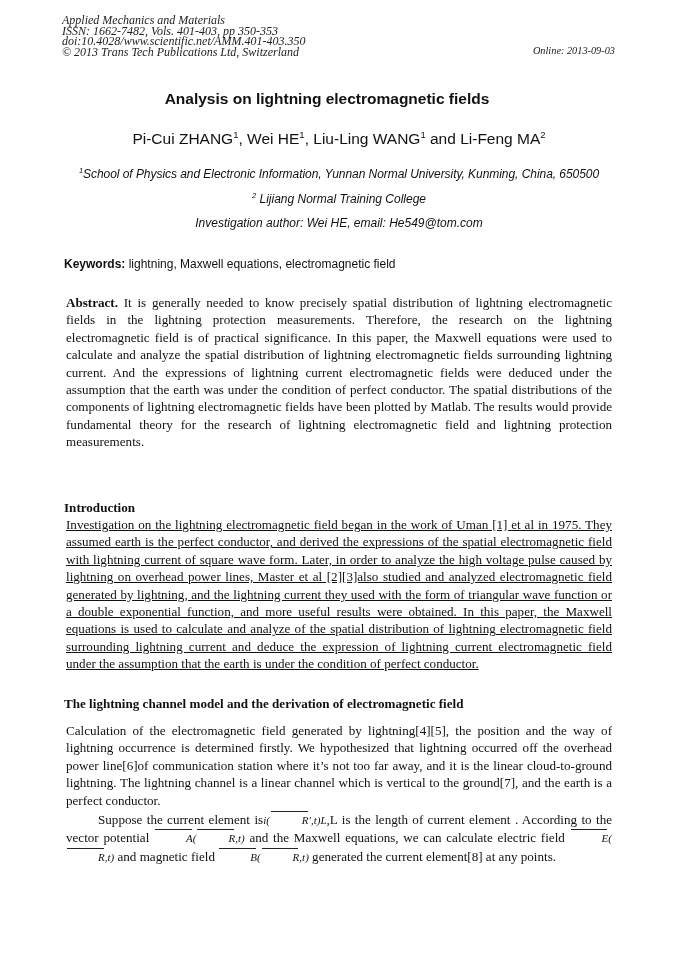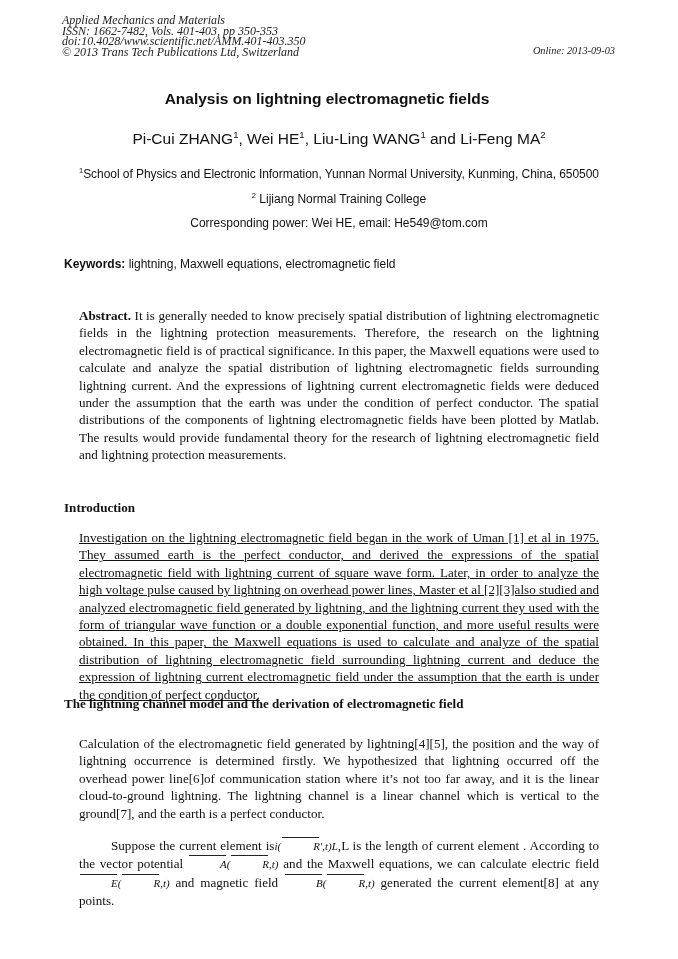--- a/index.html
+++ b/index.html
@@ -27,36 +27,37 @@
   }
   .authors {
     position: absolute; left: 0; width: 678px; top: 130px; text-align: center;
     font-family: "Liberation Sans", sans-serif; font-size: 15.5px; color: #111;
   }
   .authors sup { font-size: 9.5px; vertical-align: 6px; line-height: 0; }
   .affil {
     position: absolute; left: 0; width: 678px; text-align: center;
     font-family: "Liberation Sans", sans-serif; font-size: 12px; color: #111;
     white-space: nowrap;
+    font-style: italic;
   }
   .affil sup { font-size: 7.5px; vertical-align: 5px; line-height: 0; }
   .affil1 { top: 167px; letter-spacing: -0.05px; }
   .affil2 { top: 192px; }
   .corresp { top: 216px; }
   .keywords {
     position: absolute; left: 64px; top: 257px;
     font-family: "Liberation Sans", sans-serif; font-size: 12px; color: #111;
   }
   .keywords b { font-weight: bold; }
   .block {
     position: absolute; left: 64px; width: 550px;
     font-family: "Liberation Serif", serif; font-size: 13.1px;
     line-height: 17.4px; text-align: justify; color: #111;
   }
-  .block p { margin: 15px; }
+  .block p { margin: 2px; }
   .abstract { top: 292px; }
   .abstract b { font-weight: bold; }
   .section-heading {
     position: absolute; left: 64px;
     font-family: "Liberation Serif", serif; font-weight: bold;
     font-size: 13.1px; color: #111;
   }
   .intro-heading { top: 500px; }
   .intro { top: 514px; text-decoration: underline; }
   .model-heading { top: 696px; }
@@ -83,21 +84,21 @@
   <div class="header-right">Online: 2013-09-03</div>
 
   <div class="title">Analysis on lightning electromagnetic fields</div>
 
   <div class="authors">
     <span>Pi-Cui ZHANG</span><sup>1</sup><span>, </span><span>Wei HE</span><sup>1</sup><span>, </span><span>Liu-Ling WANG</span><sup>1</sup><span> and </span><span>Li-Feng MA</span><sup>2</sup>
   </div>
 
   <div class="affil affil1"><sup>1</sup><span>School of Physics and Electronic Information, Yunnan Normal University, Kunming, China, 650500</span></div>
   <div class="affil affil2"><sup>2</sup><span> Lijiang Normal Training College</span></div>
-  <div class="affil corresp">Corresponding power: Wei HE, email: He549@tom.com</div>
+  <div class="affil corresp">Investigation author: Wei HE, email: He549@tom.com</div>
 
   <div class="keywords"><b>Keywords:</b><span> lightning, Maxwell equations, electromagnetic field</span></div>
 
   <div class="block abstract">
     <p><b>Abstract.</b><span> It is generally needed to know precisely spatial distribution of lightning electromagnetic fields in the lightning protection measurements. Therefore, the research on the lightning electromagnetic field is of practical significance. In this paper, the Maxwell equations were used to calculate and analyze the spatial distribution of lightning electromagnetic fields surrounding lightning current. And the expressions of lightning current electromagnetic fields were deduced under the assumption that the earth was under the condition of perfect conductor. The spatial distributions of the components of lightning electromagnetic fields have been plotted by Matlab. The results would provide fundamental theory for the research of lightning electromagnetic field and lightning protection measurements.</span></p>
   </div>
 
   <div class="section-heading intro-heading">Introduction</div>
   <div class="block intro">
     <p>Investigation on the lightning electromagnetic field began in the work of Uman [1] et al in 1975. They assumed earth is the perfect conductor, and derived the expressions of the spatial electromagnetic field with lightning current of square wave form. Later, in order to analyze the high voltage pulse caused by lightning on overhead power lines, Master et al [2][3]also studied and analyzed electromagnetic field generated by lightning, and the lightning current they used with the form of triangular wave function or a double exponential function, and more useful results were obtained. In this paper, the Maxwell equations is used to calculate and analyze of the spatial distribution of lightning electromagnetic field surrounding lightning current and deduce the expression of lightning current electromagnetic field under the assumption that the earth is under the condition of perfect conductor.</p>

